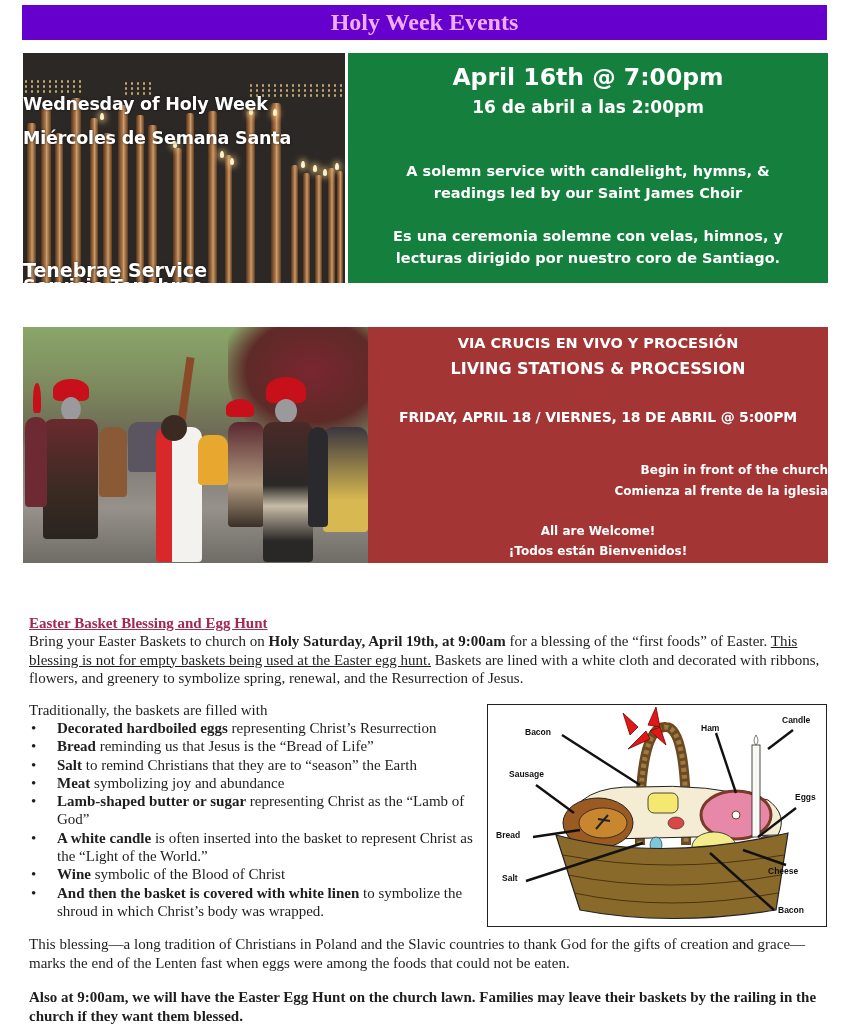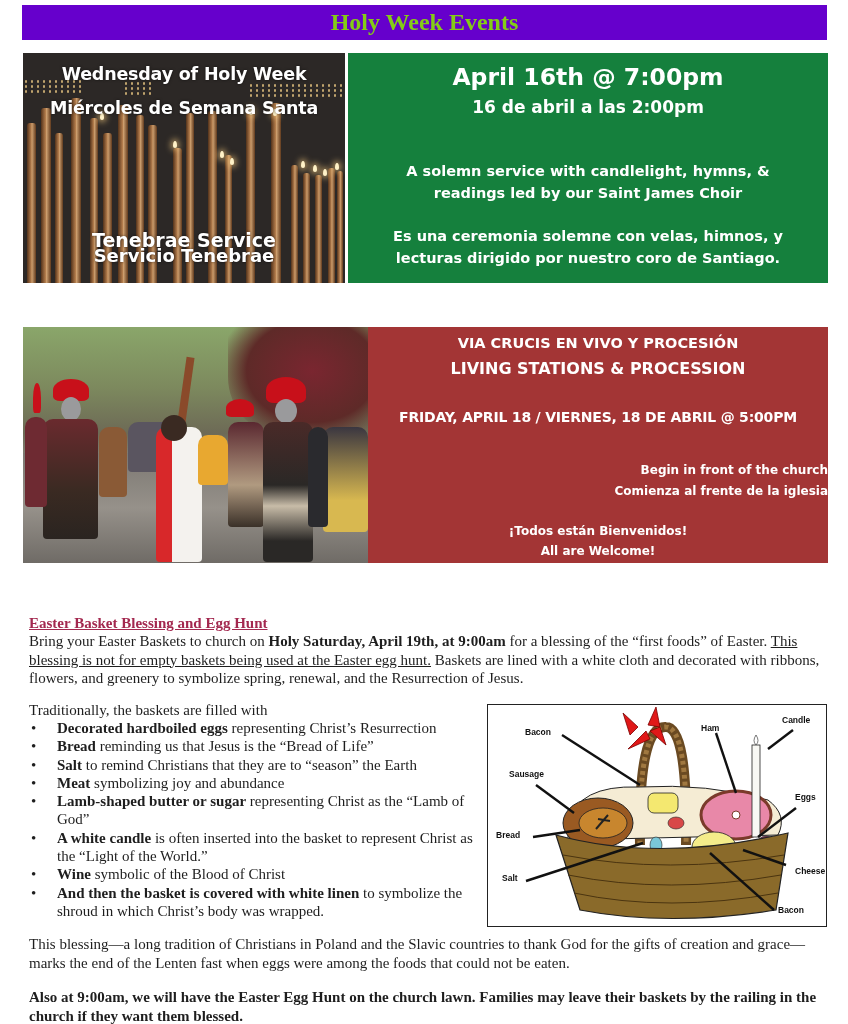--- a/index.html
+++ b/index.html
@@ -1,36 +1,36 @@
 <!DOCTYPE html>
 <html><head>
   <meta charset="utf-8">
   <style>
     * { box-sizing: border-box; margin: 0; padding: 0; }
     html, body { width: 848px; height: 1024px; background: #ffffff; overflow: hidden; }
     body { position: relative; font-family: "Liberation Serif", serif; color: #1a1a1a; }
 
     .banner {
       position: absolute; left: 22px; top: 5px; width: 805px; height: 35px;
-      background: #6600cc; color: #84cc16; text-align: center;
+      background: #6600cc; color: #f0abfc; text-align: center;
       font-family: "Liberation Serif", serif; font-weight: bold; font-size: 24px; line-height: 35px;
     }
 
     
     .ten-img {
       position: absolute; left: 23px; top: 53px; width: 322px; height: 230px;
       background: #2c2826; overflow: hidden;
     }
     .candle { position: absolute; bottom: 0; border-radius: 3px 3px 0 0;
       background: linear-gradient(90deg, #5a3418 0%, #c98a52 45%, #e7b27a 55%, #6b3e1c 100%); opacity: 0.85; }
     .flame { position: absolute; width: 4px; height: 7px; border-radius: 50% 50% 50% 50% / 70% 70% 30% 30%;
       background: #fff2c8; box-shadow: 0 0 6px 2px rgba(255,210,130,0.7); }
     .sparkles { position: absolute; height: 14px; background-image: radial-gradient(circle, #ffd98c 1px, transparent 1.5px); background-size: 6px 5px; opacity: 0.7; }
-    .ten-txt { position: absolute; left: 0; width: 100%; text-align: center; color: #ffffff;
-      font-family: "DejaVu Sans", sans-serif; font-weight: bold; text-shadow: 0 0 3px rgba(0,0,0,0.6); }
+    .ten-txt { position: absolute; left: 0; width: 100%; text-align: left; color: #ffffff;
+      font-family: "DejaVu Sans", sans-serif; font-weight: bold; text-shadow: 0 0 3px rgba(0,0,0,0.6); margin-top: 30px; }
     .ten-t1 { top: 11px; font-size: 17.5px; letter-spacing: -0.2px; }
     .ten-t2 { top: 45px; font-size: 17.5px; letter-spacing: -0.2px; }
     .ten-t3 { top: 176px; font-size: 19px; }
     .ten-t4 { top: 192px; font-size: 18px; }
 
     .ten-info {
       position: absolute; left: 348px; top: 53px; width: 480px; height: 230px;
       background: #15803d; color: #ffffff; text-align: center;
       font-family: "DejaVu Sans", sans-serif; font-weight: bold;
     }
@@ -177,22 +177,22 @@
 
 <div class="via-info">
   <div class="h1">VIA CRUCIS EN VIVO Y PROCESIÓN</div>
   <div class="h2">LIVING STATIONS &amp; PROCESSION</div>
   <div class="h3">FRIDAY, APRIL 18 / VIERNES, 18 DE ABRIL @ 5:00PM</div>
   <div class="b1">
     <div>Begin in front of the church</div>
     <div>Comienza al frente de la iglesia</div>
   </div>
   <div class="b2">
+    <div>All are Welcome!</div>
     <div>¡Todos están Bienvenidos!</div>
-    <div>All are Welcome!</div>
   </div>
 </div>
 
 <div class="txt sec-title">Easter Basket Blessing and Egg Hunt</div>
 <div class="txt intro"><span>Bring your Easter Baskets to church on </span><b>Holy Saturday, April 19th, at 9:00am</b><span> for a blessing of the “first foods” of Easter. </span><span class="u">This blessing is not for empty baskets being used at the Easter egg hunt.</span><span> Baskets are lined with a white cloth and decorated with ribbons, flowers, and greenery to symbolize spring, renewal, and the Resurrection of Jesus.</span></div>
 
 <div class="txt trad">Traditionally, the baskets are filled with</div>
 
 <ul class="items">
   <li><span class="bullet">•</span><b>Decorated hardboiled eggs</b><span> representing Christ’s Resurrection</span></li>
@@ -247,19 +247,19 @@
       <line x1="38" y1="176" x2="155" y2="138"></line>
       <line x1="286" y1="205" x2="222" y2="148"></line>
     </g>
   </svg>
   <div class="lbl" style="left:37px;top:22px;">Bacon</div>
   <div class="lbl" style="left:213px;top:18px;">Ham</div>
   <div class="lbl" style="left:294px;top:10px;">Candle</div>
   <div class="lbl" style="left:21px;top:64px;">Sausage</div>
   <div class="lbl" style="left:307px;top:87px;">Eggs</div>
   <div class="lbl" style="left:8px;top:125px;">Bread</div>
-  <div class="lbl" style="left:307px;top:161px;">Cheese</div>
+  <div class="lbl" style="left:280px;top:161px;">Cheese</div>
   <div class="lbl" style="left:14px;top:168px;">Salt</div>
   <div class="lbl" style="left:290px;top:200px;">Bacon</div>
 </div>
 
 <div class="txt closing">This blessing—a long tradition of Christians in Poland and the Slavic countries to thank God for the gifts of creation and grace—marks the end of the Lenten fast when eggs were among the foods that could not be eaten.</div>
 <div class="txt final">Also at 9:00am, we will have the Easter Egg Hunt on the church lawn. Families may leave their baskets by the railing in the church if they want them blessed.</div>
 
 </body></html>

